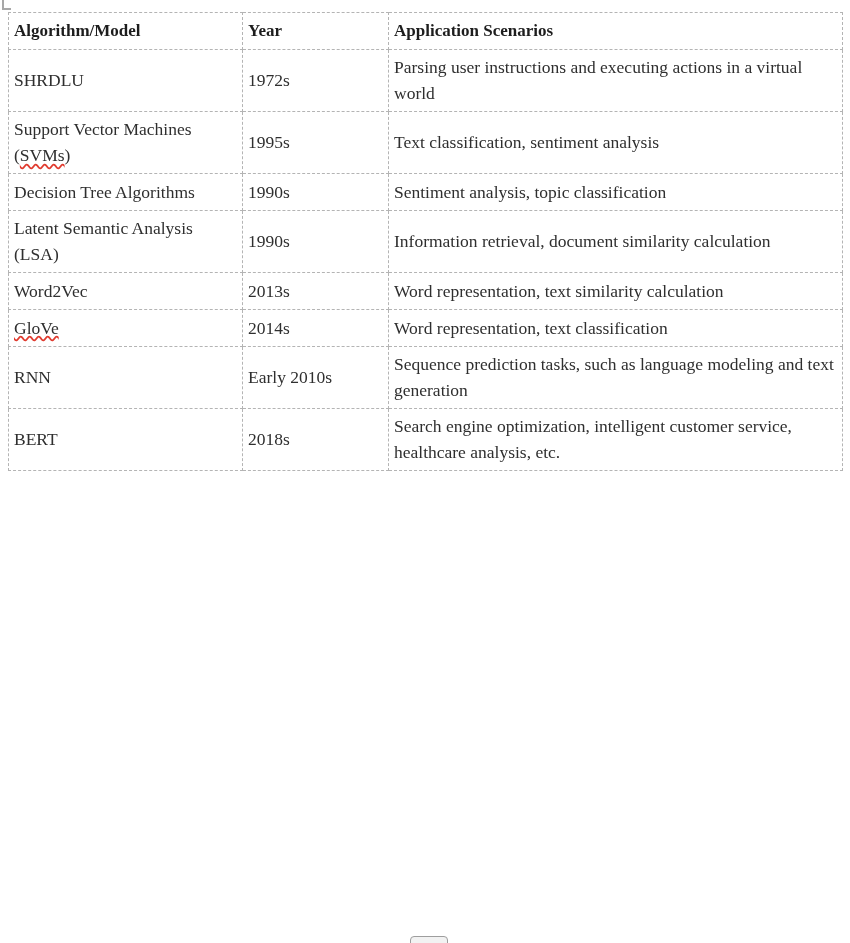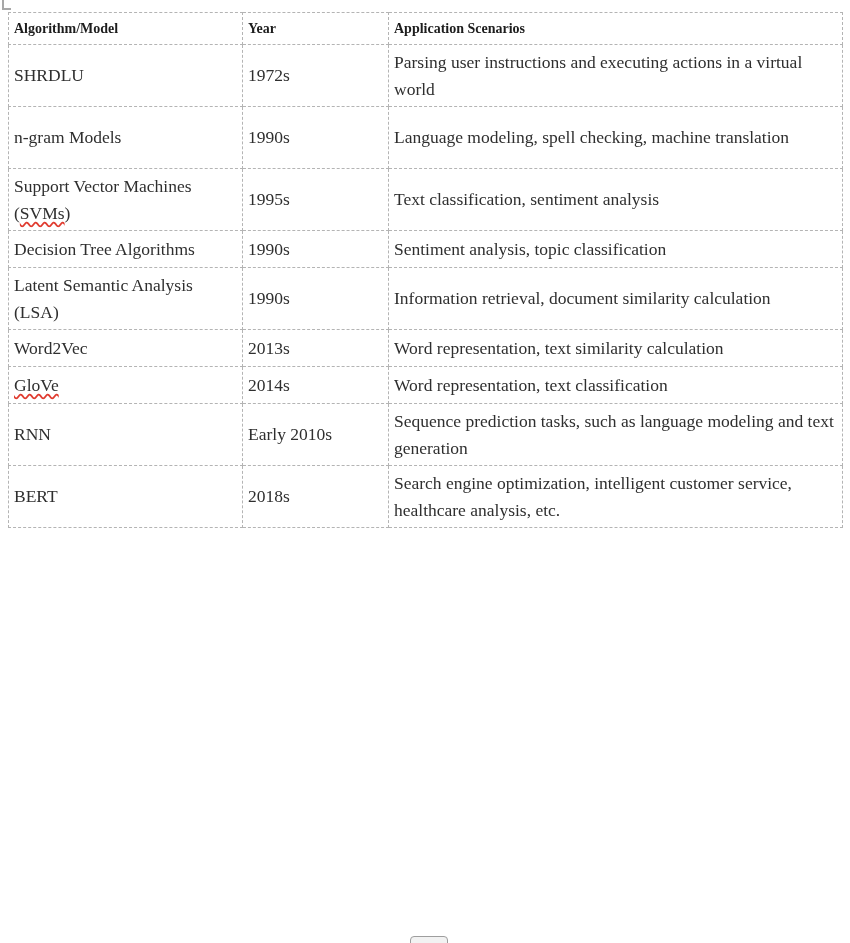--- a/index.html
+++ b/index.html
@@ -50,21 +50,21 @@
     padding: 3px 6px 3px 5px;
     text-align: left;
     font-size: 17.5px;
     line-height: 1.52;
     font-weight: normal;
     color: #2f2f2f;
   }
 
   table.doc-table th {
     font-weight: bold;
-    font-size: 14px;
+    font-size: 17px;
     color: #1d1d1d;
     padding-top: 5px;
     padding-bottom: 5px;
   }
 
   .col-algo  { width: 234px; }
   .col-year  { width: 146px; }
   .col-scen  { width: 454px; }
 
   tr.row-1line td { height: 30px; }
@@ -108,25 +108,20 @@
         <th>Application Scenarios</th>
       </tr>
     </thead>
     <tbody id="table-body">
         <tr class="row-2line">
           <td>SHRDLU</td>
           <td>1972s</td>
           <td>Parsing user instructions and executing actions in a virtual world</td>
         </tr>
         <tr class="row-2line">
-          <td>n-gram Models</td>
-          <td>1990s</td>
-          <td>Language modeling, spell checking, machine translation</td>
-        </tr>
-        <tr class="row-2line">
           <td>Support Vector Machines (<span class="spell">SVMs</span>)</td>
           <td>1995s</td>
           <td>Text classification, sentiment analysis</td>
         </tr>
         <tr class="row-1line">
           <td>Decision Tree Algorithms</td>
           <td>1990s</td>
           <td>Sentiment analysis, topic classification</td>
         </tr>
         <tr class="row-2line">

